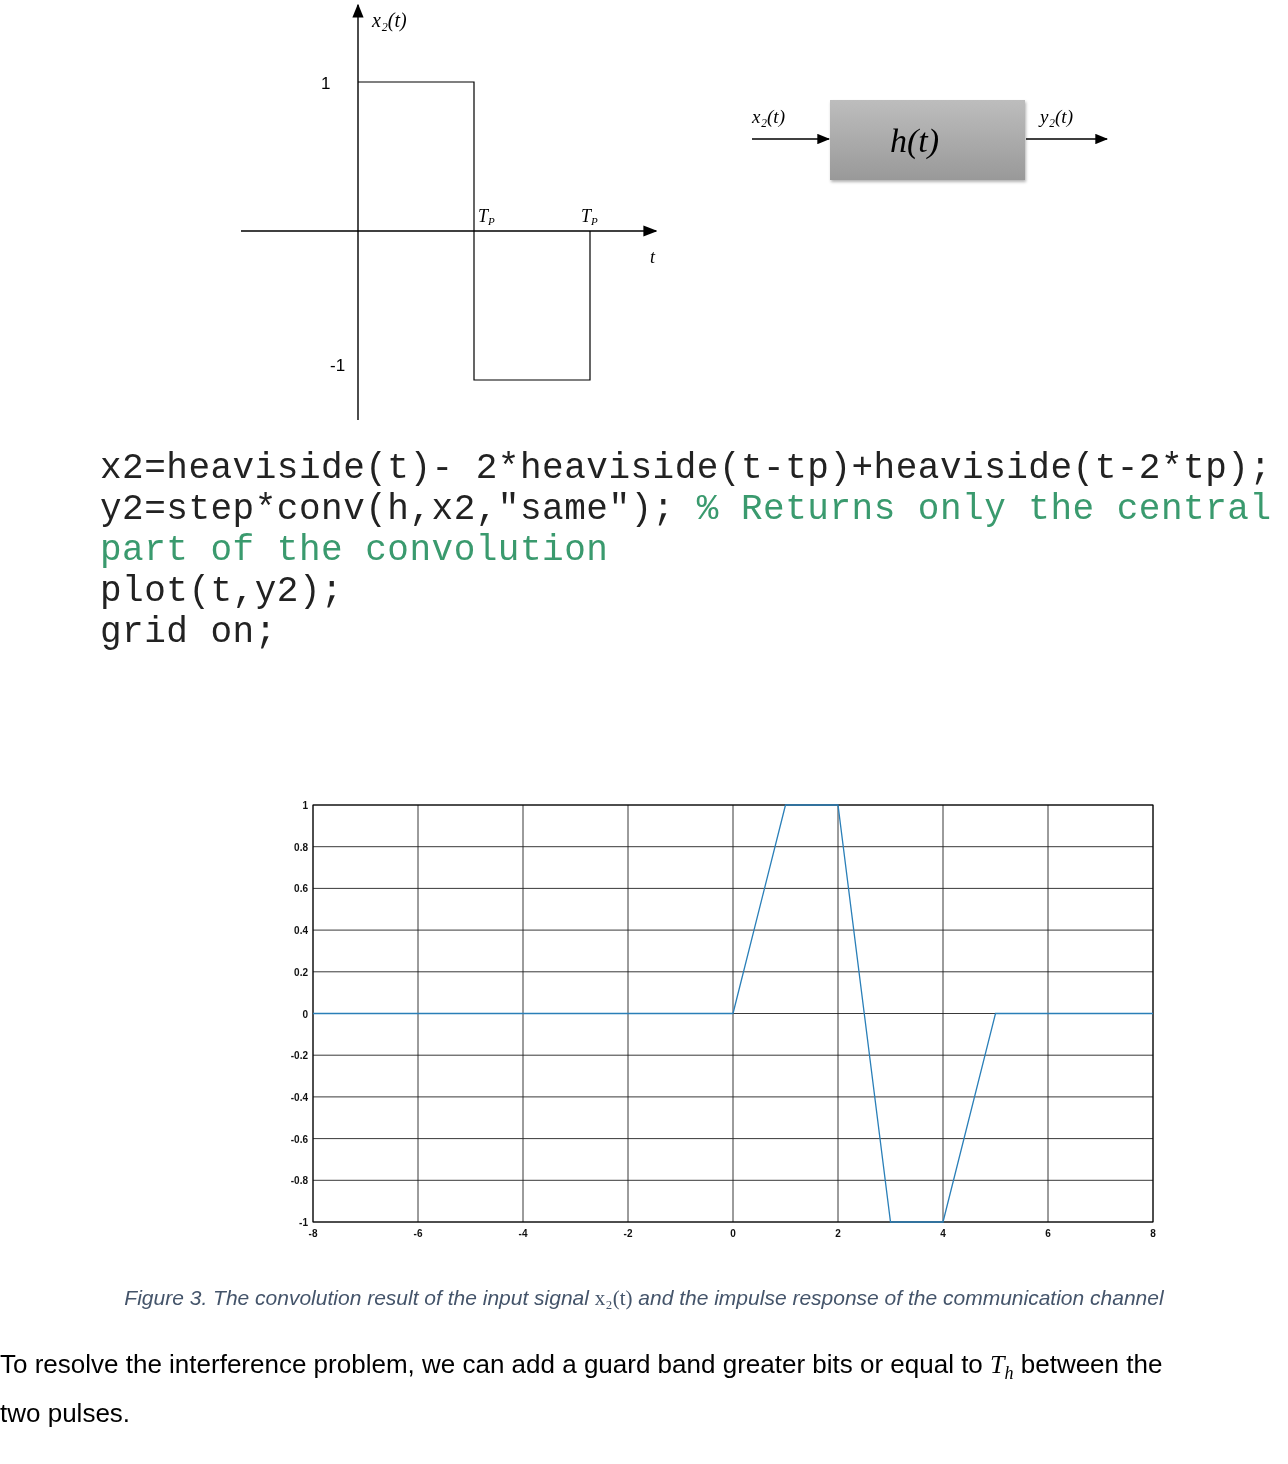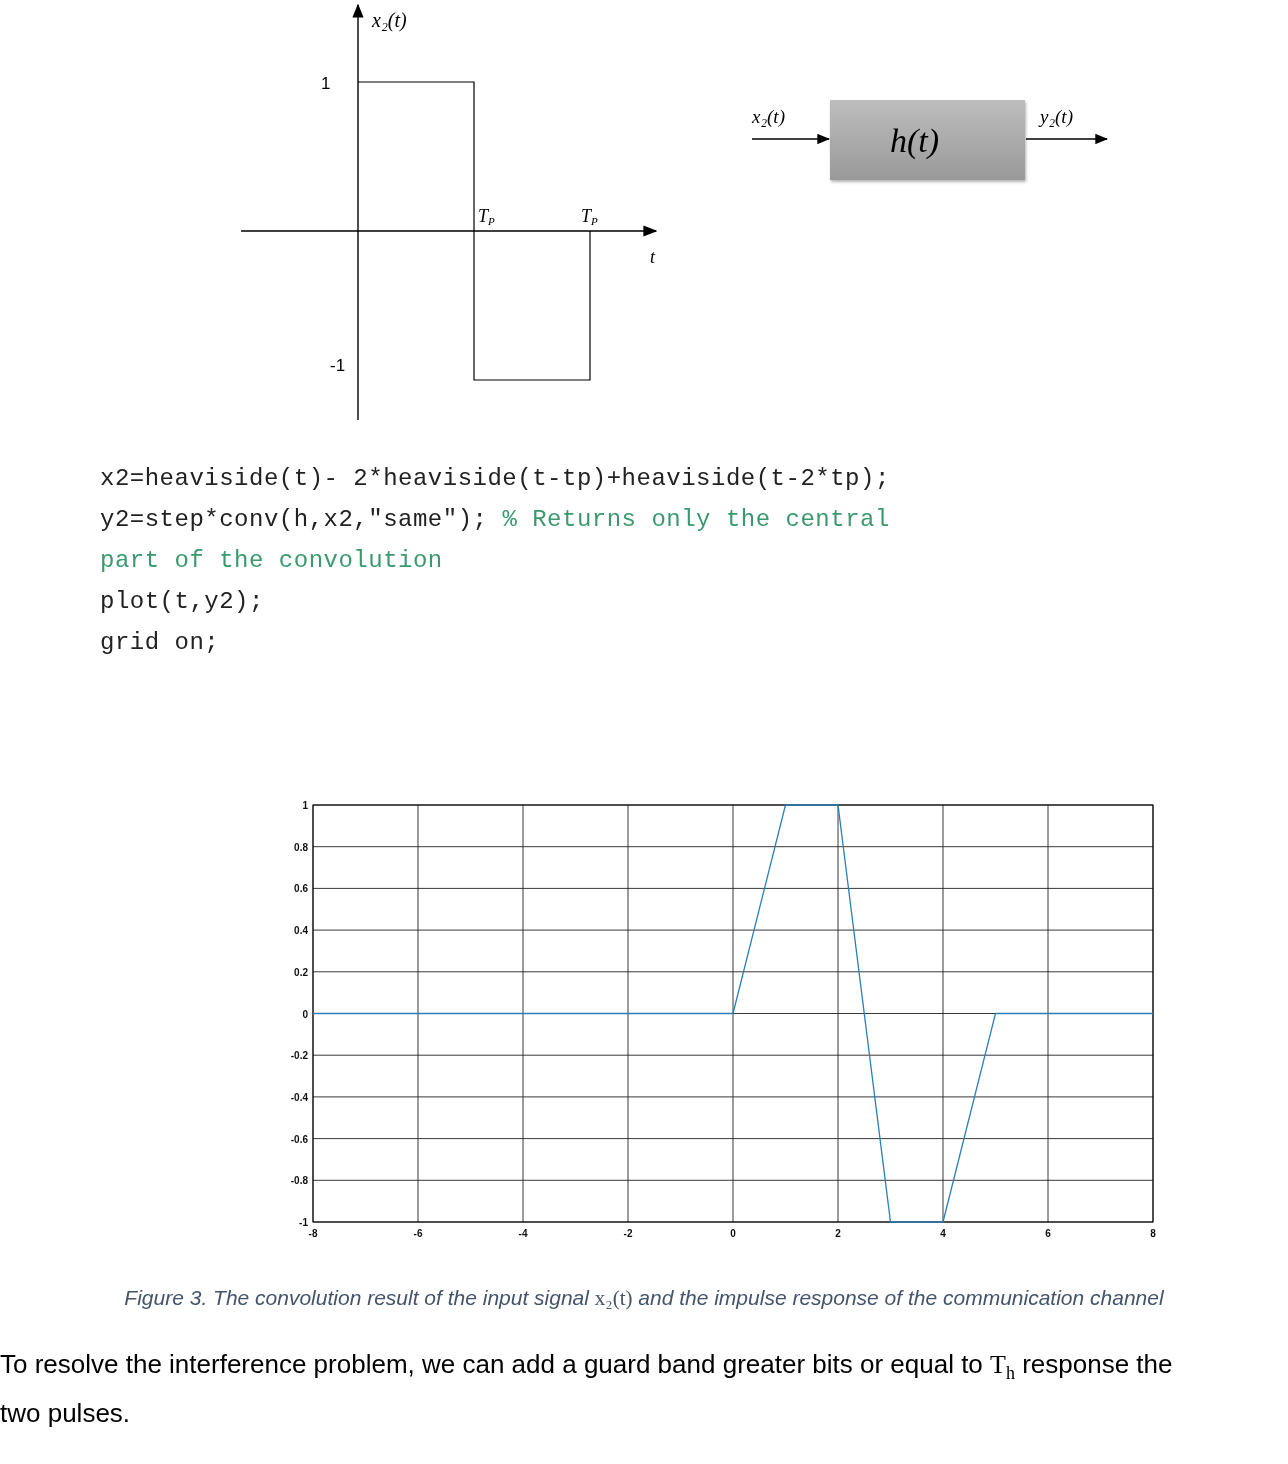--- a/index.html
+++ b/index.html
@@ -1,20 +1,20 @@
 <!DOCTYPE html>
 <html><head>
 <meta charset="utf-8">
 <style>
   html, body { margin: 0; padding: 0; background: #ffffff; }
   body { width: 1288px; height: 1464px; position: relative; overflow: hidden; font-family: "Liberation Sans", sans-serif; color: #111; }
   .abs { position: absolute; }
   svg text { font-family: "Liberation Serif", serif; }
-  .math { font-family: "Liberation Serif", serif; }
-  .code { position: absolute; left: 100px; top: 458px; width: 1170px; font-family: "Liberation Mono", monospace; font-size: 24px; line-height: 41px; color: #222; white-space: pre; letter-spacing: 0.5px; }
+  .math { font-family: "Liberation Serif", serif; font-style: italic; }
+  .code { position: absolute; left: 100px; top: 448px; width: 1170px; font-family: "Liberation Mono", monospace; font-size: 36px; line-height: 41px; color: #222; white-space: pre; letter-spacing: 0.5px; }
   .code .cmt { color: #3a9a6e; }
   .caption { position: absolute; left: 0; width: 1288px; top: 1286px; text-align: center; font-style: italic; font-size: 21px; color: #44546a; }
   .body-text { position: absolute; left: 0; top: 1344px; width: 1288px; font-size: 26px; line-height: 40px; color: #000; }
   .tick { font-family: "Liberation Sans", sans-serif; font-weight: bold; font-size: 10px; fill: #111; }
 </style>
 </head>
 <body>
 
 <svg class="abs" style="left:0;top:0" width="700" height="440" viewBox="0 0 700 440">
   <defs>
@@ -107,15 +107,15 @@
       <text x="558" y="442" text-anchor="middle" class="tick">2</text>
       <text x="663" y="442" text-anchor="middle" class="tick">4</text>
       <text x="768" y="442" text-anchor="middle" class="tick">6</text>
       <text x="873" y="442" text-anchor="middle" class="tick">8</text>
     </g>
 </svg>
 
 <div class="caption"><span>Figure 3. The convolution result of the input signal </span><span class="math" style="font-style:normal">x₂(t)</span><span> and the impulse response of the communication channel</span></div>
 
 <div class="body-text">
-  <div><span>To resolve the interference problem, we can add a guard band greater bits or equal to </span><span class="math"><span>T</span><sub style="font-size:18px">h</sub></span><span> response the</span></div>
+  <div><span>To resolve the interference problem, we can add a guard band greater bits or equal to </span><span class="math"><span>T</span><sub style="font-size:18px">h</sub></span><span> between the</span></div>
   <div>two pulses.</div>
 </div>
 
 </body></html>

